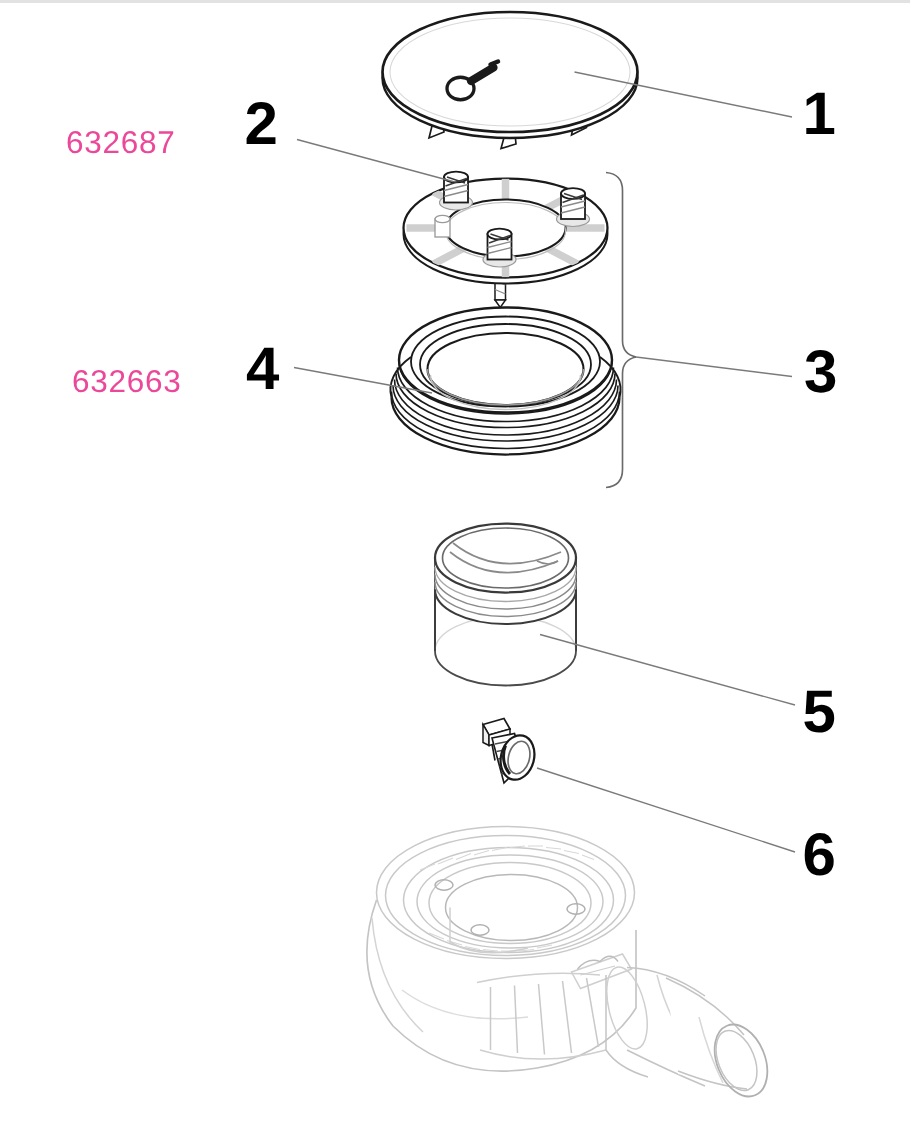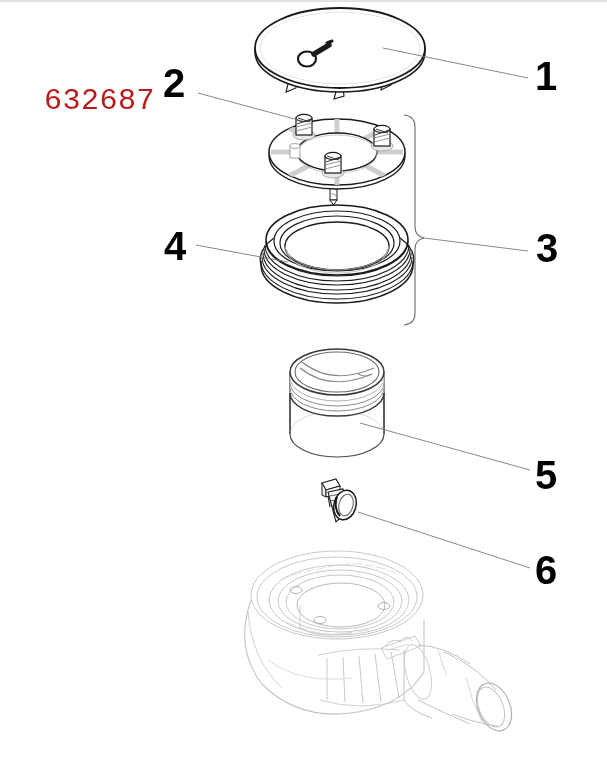--- a/index.html
+++ b/index.html
@@ -39,24 +39,24 @@
     color: #000000;
     line-height: 1;
     white-space: nowrap;
   }
   .callout-num {
     font-size: 40px;
     font-weight: 700;
   }
   .partno {
     position: absolute;
-    font-family: Liberation Mono, monospace;
-    font-size: 30px;
+    font-family: Liberation Sans, sans-serif;
+    font-size: 21px;
     font-weight: 400;
-    color: #b91c1c;
+    color: #ec4899;
     letter-spacing: 0.5px;
     white-space: nowrap;
   }
   .c1 { left: 535px; top: 56px; }
   .c2 { left: 163px; top: 63px; }
   .c3 { left: 536px; top: 228px; }
   .c4 { left: 164px; top: 226px; }
   .c5 { left: 535px; top: 455px; }
   .c6 { left: 535px; top: 550px; }
   .p2687 { left: 44px; top: 84px; }
@@ -314,14 +314,15 @@
   </svg>
 
   <div class="callout callout-num c1">1</div>
   <div class="callout callout-num c2">2</div>
   <div class="callout callout-num c3">3</div>
   <div class="callout callout-num c4">4</div>
   <div class="callout callout-num c5">5</div>
   <div class="callout callout-num c6">6</div>
 
   <div class="partno p2687">632687</div>
+  <div class="partno p2663">632663</div>
 
 </div>
 
 </body></html>

